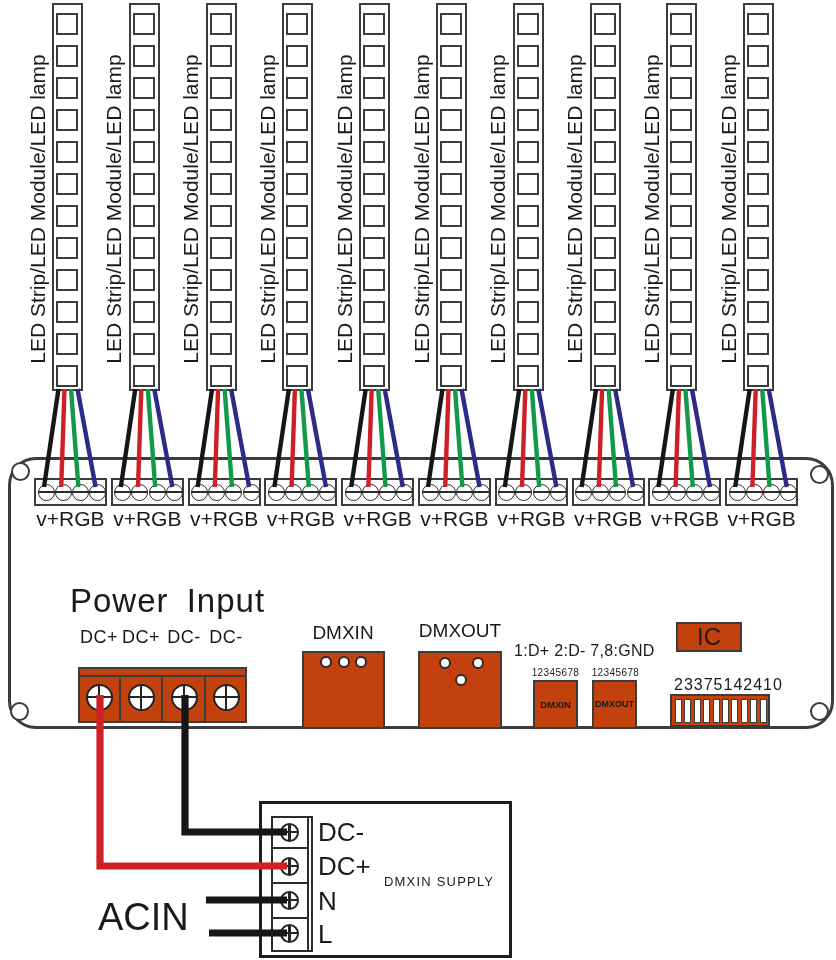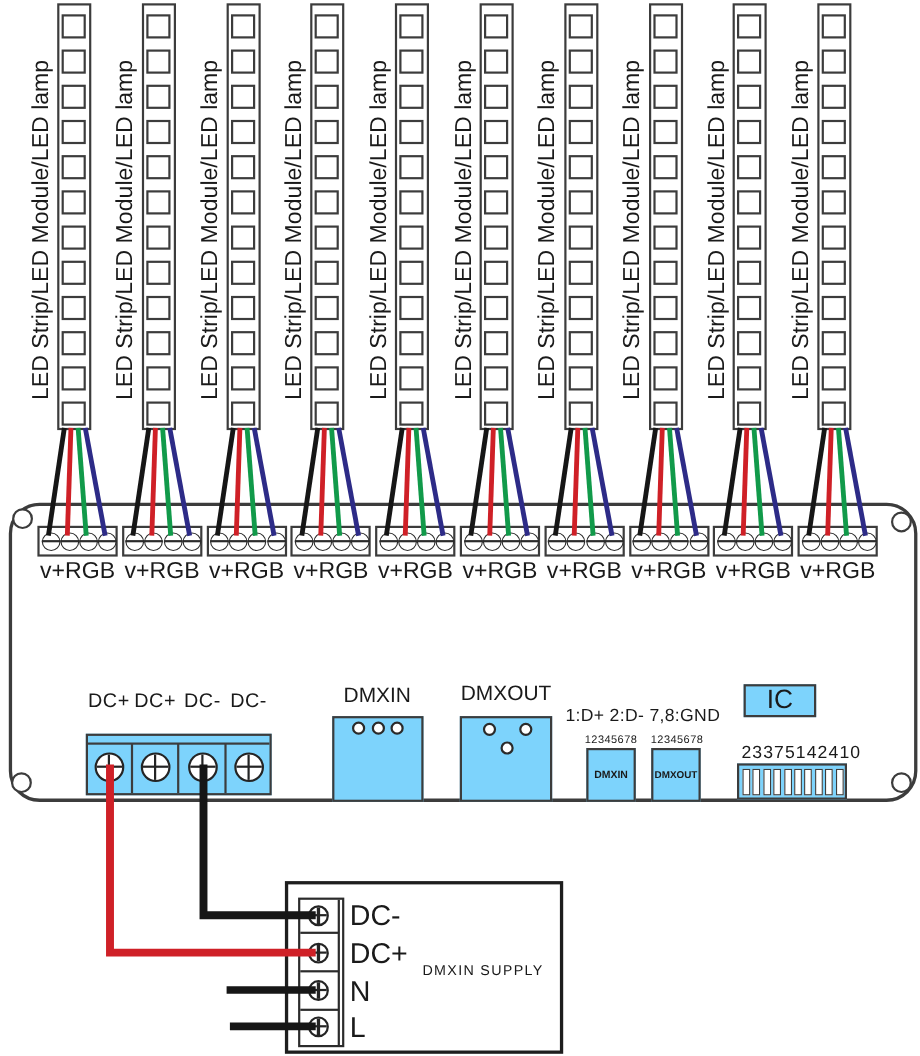--- a/index.html
+++ b/index.html
@@ -1,20 +1,20 @@
 <!DOCTYPE html>
 <html><head>
 <meta charset="utf-8">
 <style>
   html,body{margin:0;padding:0;background:#fff;}
   #canvas{position:relative;width:836px;height:960px;background:#fff;overflow:hidden;
           font-family:"Liberation Sans","DejaVu Sans",sans-serif;color:#1a1a1a;}
   .abs{position:absolute;}
   .lbl{position:absolute;white-space:nowrap;}
-  .box{position:absolute;border:2.2px solid #3c3c3c;box-sizing:border-box;background:#7dd3fc;}
+  .box{position:absolute;border:2.2px solid #3c3c3c;box-sizing:border-box;background:#c2410c;}
   .hole{position:absolute;width:19px;height:19px;border:2.4px solid #3c3c3c;border-radius:50%;box-sizing:border-box;background:#fff;}
   .screw{position:absolute;border-radius:50%;border:2.2px solid #242424;box-sizing:border-box;background:#fff;}
   .screw::before{content:"";position:absolute;left:0;right:0;top:50%;margin-top:-1.1px;height:2.2px;background:#242424;}
   .screw::after{content:"";position:absolute;top:0;bottom:0;left:50%;margin-left:-1.1px;width:2.2px;background:#242424;}
   .d27{width:27px;height:27px;}
   .d19{width:19px;height:19px;}
   .pin{position:absolute;width:12px;height:12px;border:2px solid #2b2b2b;border-radius:50%;box-sizing:border-box;background:#fff;}
   .tooth{position:absolute;width:7px;height:24px;border:1.6px solid #3c3c3c;box-sizing:border-box;background:#fff;}
   #strips div{position:absolute;}
   .strip-label{width:340px;height:22px;line-height:22px;text-align:center;font-size:21px;white-space:nowrap;transform:rotate(-90deg);}
@@ -30,20 +30,21 @@
 <body>
 
 <div id="canvas">
 
   <div class="abs" style="left:8px;top:457px;width:826px;height:272px;border:3px solid #3c3c3c;border-radius:28px;box-sizing:border-box;background:#fff;"></div>
   <div class="hole" style="left:10.5px;top:461.5px;"></div>
   <div class="hole" style="left:809.5px;top:464.5px;"></div>
   <div class="hole" style="left:9.5px;top:701.5px;"></div>
   <div class="hole" style="left:809.5px;top:701.5px;"></div>
 
+  <div class="lbl" style="left:70px;top:582px;font-size:33px;word-spacing:8px;letter-spacing:1px;">Power Input</div>
   <div class="lbl" style="left:69px;top:627px;width:60px;text-align:center;font-size:18px;letter-spacing:0.5px;">DC+</div>
   <div class="lbl" style="left:111px;top:627px;width:60px;text-align:center;font-size:18px;letter-spacing:0.5px;">DC+</div>
   <div class="lbl" style="left:154px;top:627px;width:60px;text-align:center;font-size:18px;letter-spacing:0.5px;">DC-</div>
   <div class="lbl" style="left:196px;top:627px;width:60px;text-align:center;font-size:18px;letter-spacing:0.5px;">DC-</div>
 
   <div class="box" style="left:78px;top:667px;width:169px;height:56px;"></div>
   <div class="abs" style="left:80px;top:675px;width:165px;height:2.2px;background:#3c3c3c;"></div>
   <div class="abs" style="left:119px;top:676px;width:2.2px;height:45px;background:#3c3c3c;"></div>
   <div class="abs" style="left:161px;top:676px;width:2.2px;height:45px;background:#3c3c3c;"></div>
   <div class="abs" style="left:204px;top:676px;width:2.2px;height:45px;background:#3c3c3c;"></div>
@@ -95,20 +96,21 @@
   <div class="abs" style="left:273px;top:917px;width:34.5px;height:2.2px;background:#2b2b2b;"></div>
   <div class="screw d19" style="left:280px;top:822.5px;"></div>
   <div class="screw d19" style="left:280px;top:856.5px;"></div>
   <div class="screw d19" style="left:280px;top:890.5px;"></div>
   <div class="screw d19" style="left:280px;top:923.5px;"></div>
   <div class="lbl" style="left:318px;top:817px;font-size:26px;">DC-</div>
   <div class="lbl" style="left:318px;top:851px;font-size:26px;">DC+</div>
   <div class="lbl" style="left:318px;top:886px;font-size:26px;">N</div>
   <div class="lbl" style="left:318px;top:919px;font-size:26px;">L</div>
   <div class="lbl" style="left:384px;top:874px;font-size:13px;letter-spacing:1.2px;">DMXIN SUPPLY</div>
+  <div class="lbl" style="left:98px;top:896px;font-size:38px;">ACIN</div>
 
   <div id="strips">
       <div class="strip-label" style="left:-132.5px;top:198px;">LED Strip/LED Module/LED lamp</div>
       <div class="strip-rect" style="left:52.0px;top:3px;">
         <div class="led-square" style="left:2px;top:7.8px;"></div>
         <div class="led-square" style="left:2px;top:39.8px;"></div>
         <div class="led-square" style="left:2px;top:71.8px;"></div>
         <div class="led-square" style="left:2px;top:103.8px;"></div>
         <div class="led-square" style="left:2px;top:135.8px;"></div>
         <div class="led-square" style="left:2px;top:167.8px;"></div>

